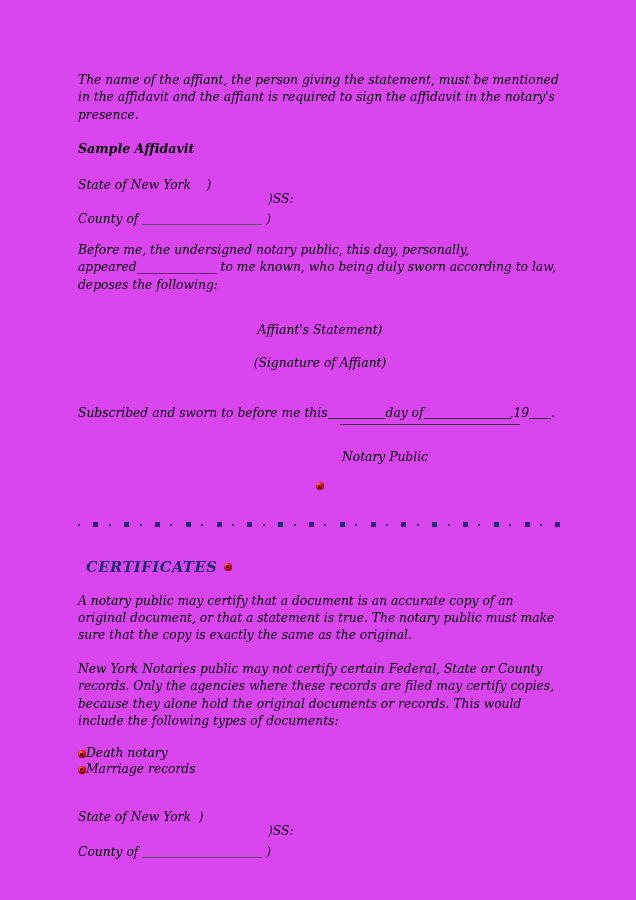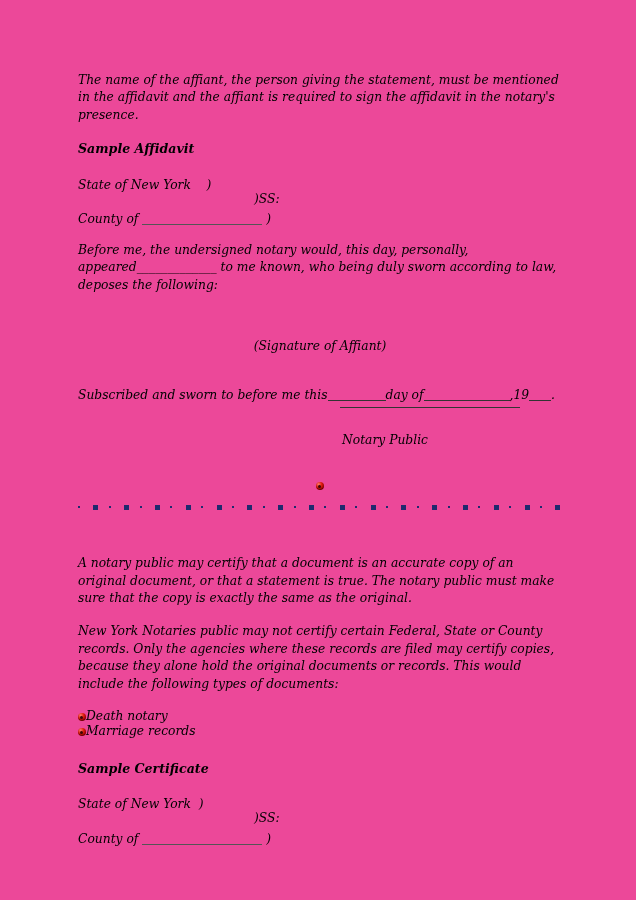--- a/index.html
+++ b/index.html
@@ -13,21 +13,21 @@
     position: relative;
     font-family: "DejaVu Serif", "Liberation Serif", serif;
     color: #000000;
     overflow: hidden;
   }
   .page {
     position: absolute;
     left: 0; top: 0;
     width: 636px;
     height: 900px;
-    background: #ec4899;
+    background: #d946ef;
   }
   .content {
     position: absolute;
     left: 78px;
     top: 72px;
     width: 484px;
   }
 
   
   .para {
@@ -52,21 +52,21 @@
     line-height: 17.4px;
     margin: 0;
     white-space: pre;
   }
 
   
   .venue { margin: 9px 0 16px 0; }
   .venue .row { position: relative; height: 17.4px; }
   .venue .ss {
     position: absolute;
-    left: 176px;
+    left: 190px;
     top: 0;
   }
   .blank-ul {
     display: inline-block;
     border-bottom: 1px solid #555;
     height: 12px;
     vertical-align: -2px;
   }
   .blank-w1 { width: 120px; }
 
@@ -208,24 +208,25 @@
         <span class="line">State of New York    )</span>
       </div>
       <div class="row">
         <span class="line ss">)SS:</span>
       </div>
       <div class="row">
         <span class="line">County of</span><span class="line"> </span><span class="blank-ul blank-w1"></span><span class="line"> </span><span class="line">)</span>
       </div>
     </div>
 
-    <p class="para">Before me, the undersigned notary would, this day, personally, appeared_____________ to me known, who being duly sworn according to law, deposes the following:</p>
+    <p class="para">Before me, the undersigned notary public, this day, personally, appeared_____________ to me known, who being duly sworn according to law, deposes the following:</p>
 
     <div class="spacer-12"></div>
 
+    <p class="centered">Affiant's Statement)</p>
 
     <div class="spacer-16"></div>
 
     <p class="centered u">(Signature of Affiant)</p>
 
     <div class="spacer-32"></div>
 
     <div class="sworn">
       <span>Subscribed and sworn to before me this</span><span class="u-inline u-this"></span><span>day of</span><span class="u-inline u-month"></span><span>,19</span><span class="u-inline u-year"></span><span>.</span>
     </div>
@@ -268,35 +269,35 @@
         <span class="sq small" style="left: 400.4px;"></span>
         <span class="sq big" style="left: 415.8px;"></span>
         <span class="sq small" style="left: 431.2px;"></span>
         <span class="sq big" style="left: 446.6px;"></span>
         <span class="sq small" style="left: 462px;"></span>
         <span class="sq big" style="left: 477.4px;"></span>
       </div>
 
     <div class="spacer-26"></div>
 
+    <p class="cert-heading"><span>CERTIFICATES</span><span class="ball"></span></p>
 
     <div class="spacer-16"></div>
 
     <p class="para">A notary public may certify that a document is an accurate copy of an original document, or that a statement is true. The notary public must make sure that the copy is exactly the same as the original.</p>
 
     <p class="para">New York Notaries public may not certify certain Federal, State or County records. Only the agencies where these records are filed may certify copies, because they alone hold the original documents or records. This would include the following types of documents:</p>
 
     <div class="bullets" id="bullets">
         <div class="item"><span class="ball"></span><span class="txt">Death notary</span></div>
         <div class="item"><span class="ball"></span><span class="txt">Marriage records</span></div>
       </div>
 
     <div class="spacer-20"></div>
 
-    <p class="heading">Sample Certificate</p>
 
     <div class="venue">
       <div class="row">
         <span class="line">State of New York  )</span>
       </div>
       <div class="row">
         <span class="line ss">)SS:</span>
       </div>
       <div class="row">
         <span class="line">County of</span><span class="line"> </span><span class="blank-ul blank-w1"></span><span class="line"> </span><span class="line">)</span>

